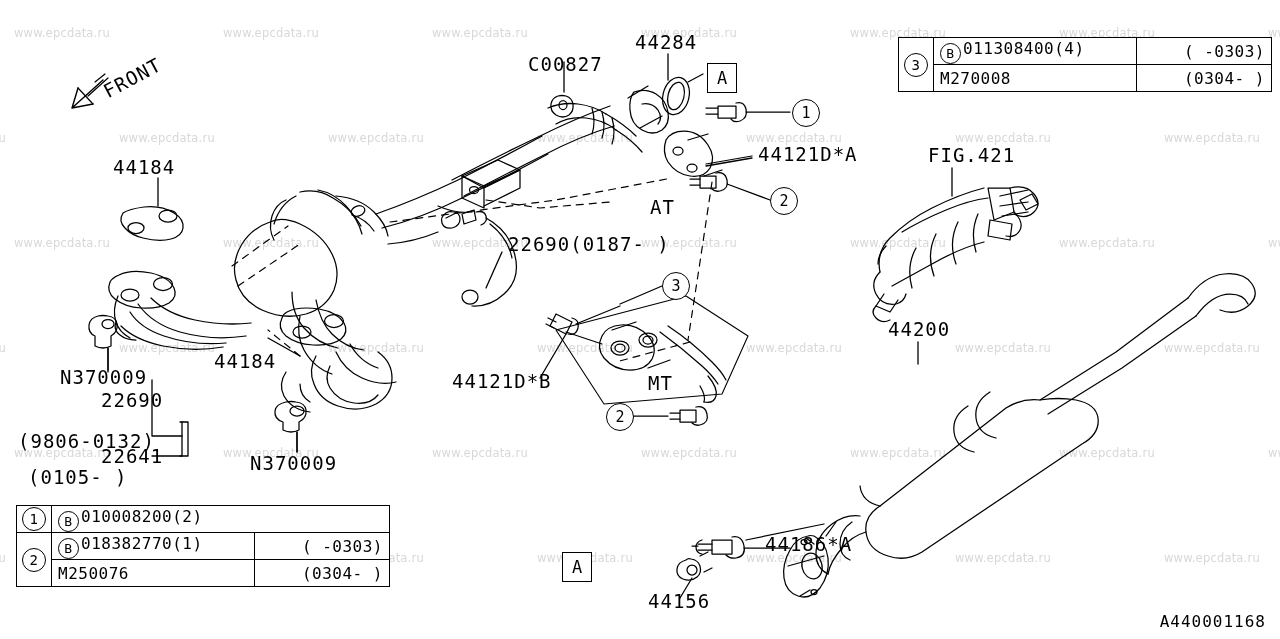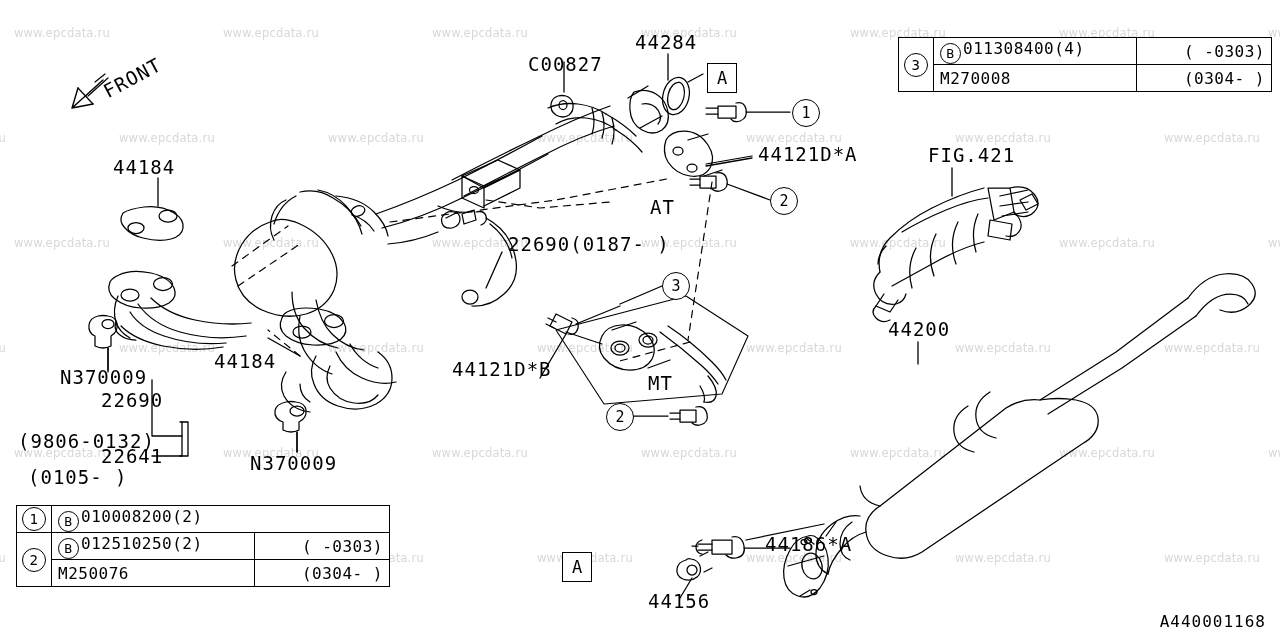--- a/index.html
+++ b/index.html
@@ -396,21 +396,21 @@
   <div class="lbl" style="left:18px;top:432px">(9806-0132)</div>
   <div class="lbl" style="left:101px;top:447px">22641</div>
   <div class="lbl" style="left:28px;top:468px">(0105-    )</div>
 
   <div class="lbl" style="left:528px;top:55px">C00827</div>
   <div class="lbl" style="left:635px;top:33px">44284</div>
   <div class="lbl" style="left:758px;top:145px">44121D*A</div>
   <div class="lbl" style="left:650px;top:198px">AT</div>
   <div class="lbl" style="left:648px;top:374px">MT</div>
   <div class="lbl" style="left:508px;top:235px">22690(0187-    )</div>
-  <div class="lbl" style="left:452px;top:360px">44121D*B</div>
+  <div class="lbl" style="left:452px;top:372px">44121D*B</div>
 
   <div class="lbl" style="left:928px;top:146px">FIG.421</div>
   <div class="lbl" style="left:888px;top:320px">44200</div>
   <div class="lbl" style="left:765px;top:535px">44186*A</div>
   <div class="lbl" style="left:648px;top:592px">44156</div>
 
   <div class="circ" style="left:792px;top:99px">1</div>
   <div class="circ" style="left:770px;top:187px">2</div>
   <div class="circ" style="left:606px;top:403px">2</div>
   <div class="circ" style="left:662px;top:272px">3</div>
@@ -446,21 +446,21 @@
       </td>
       <td class="pn" colspan="2">
         <span class="bcirc">B</span><span>010008200(2)</span>
       </td>
     </tr>
     <tr>
       <td class="idx" rowspan="2">
         <span class="ncirc">2</span>
       </td>
       <td class="pn">
-        <span class="bcirc">B</span><span>012510250(2)</span>
+        <span class="bcirc">B</span><span>018382770(1)</span>
       </td>
       <td class="date">(    -0303)</td>
     </tr>
     <tr>
       <td class="pn">M250076</td>
       <td class="date">(0304-    )</td>
     </tr>
   </tbody>
     </table>
 

